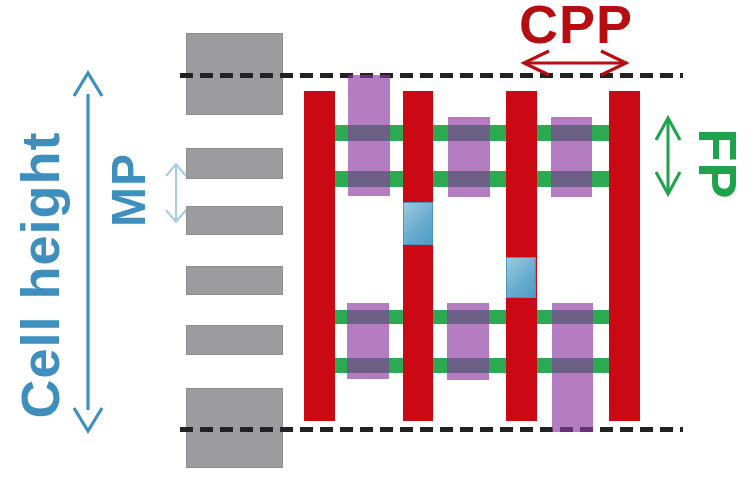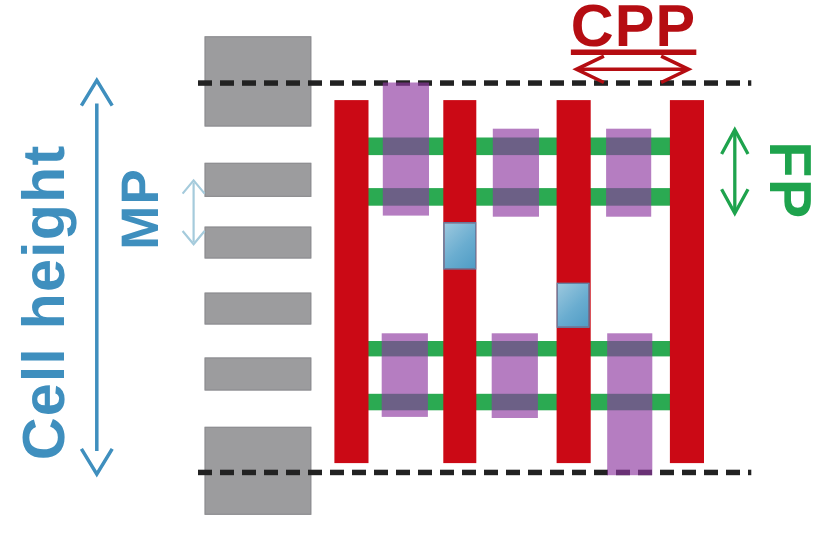--- a/index.html
+++ b/index.html
@@ -26,21 +26,21 @@
     background:linear-gradient(135deg,#9cc8de 0%,#6aadd0 55%,#4f9cc5 100%);
     border:1px solid #4f94ba;box-sizing:border-box;z-index:6;
   }
   .label{
     display:flex;align-items:center;justify-content:center;
     font-weight:bold;line-height:1;letter-spacing:1px;z-index:7;white-space:nowrap;
   }
   .teal{color:#3f8fbe;}
   .label-cell-height{left:-142px;top:247px;width:364px;height:56px;font-size:54px;transform:rotate(-90deg);}
   .label-mp{left:54px;top:166px;width:150px;height:48px;font-size:48px;transform:rotate(-90deg);}
-  .label-cpp{left:486px;top:0px;width:180px;height:48px;font-size:54px;color:#b50d12;text-decoration:underline;}
+  .label-cpp{left:486px;top:0px;width:180px;height:48px;font-size:54px;color:#b50d12;}
   .label-fp{left:658px;top:136px;width:120px;height:56px;font-size:54px;color:#1ea34d;transform:rotate(90deg);}
   svg{display:block;}
   .arrow{z-index:7;}
 </style>
 </head>
 <body>
 
 <div id="stage">
 
   <div class="abs track" style="left:186px;top:33px;width:97px;height:82px;"></div>

